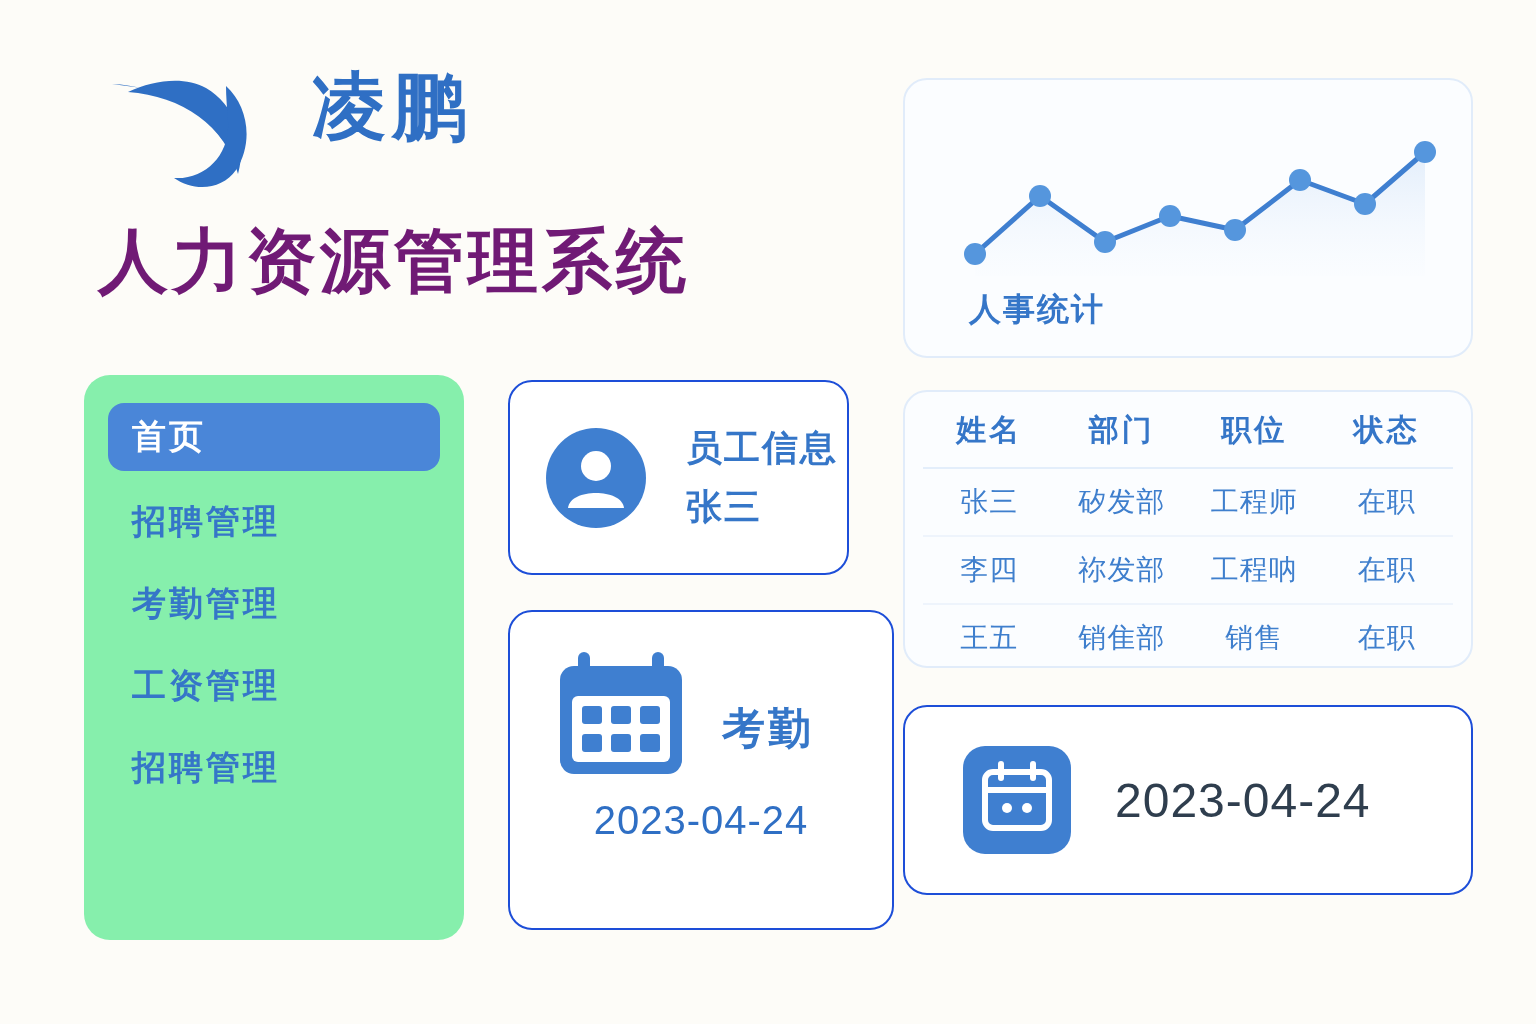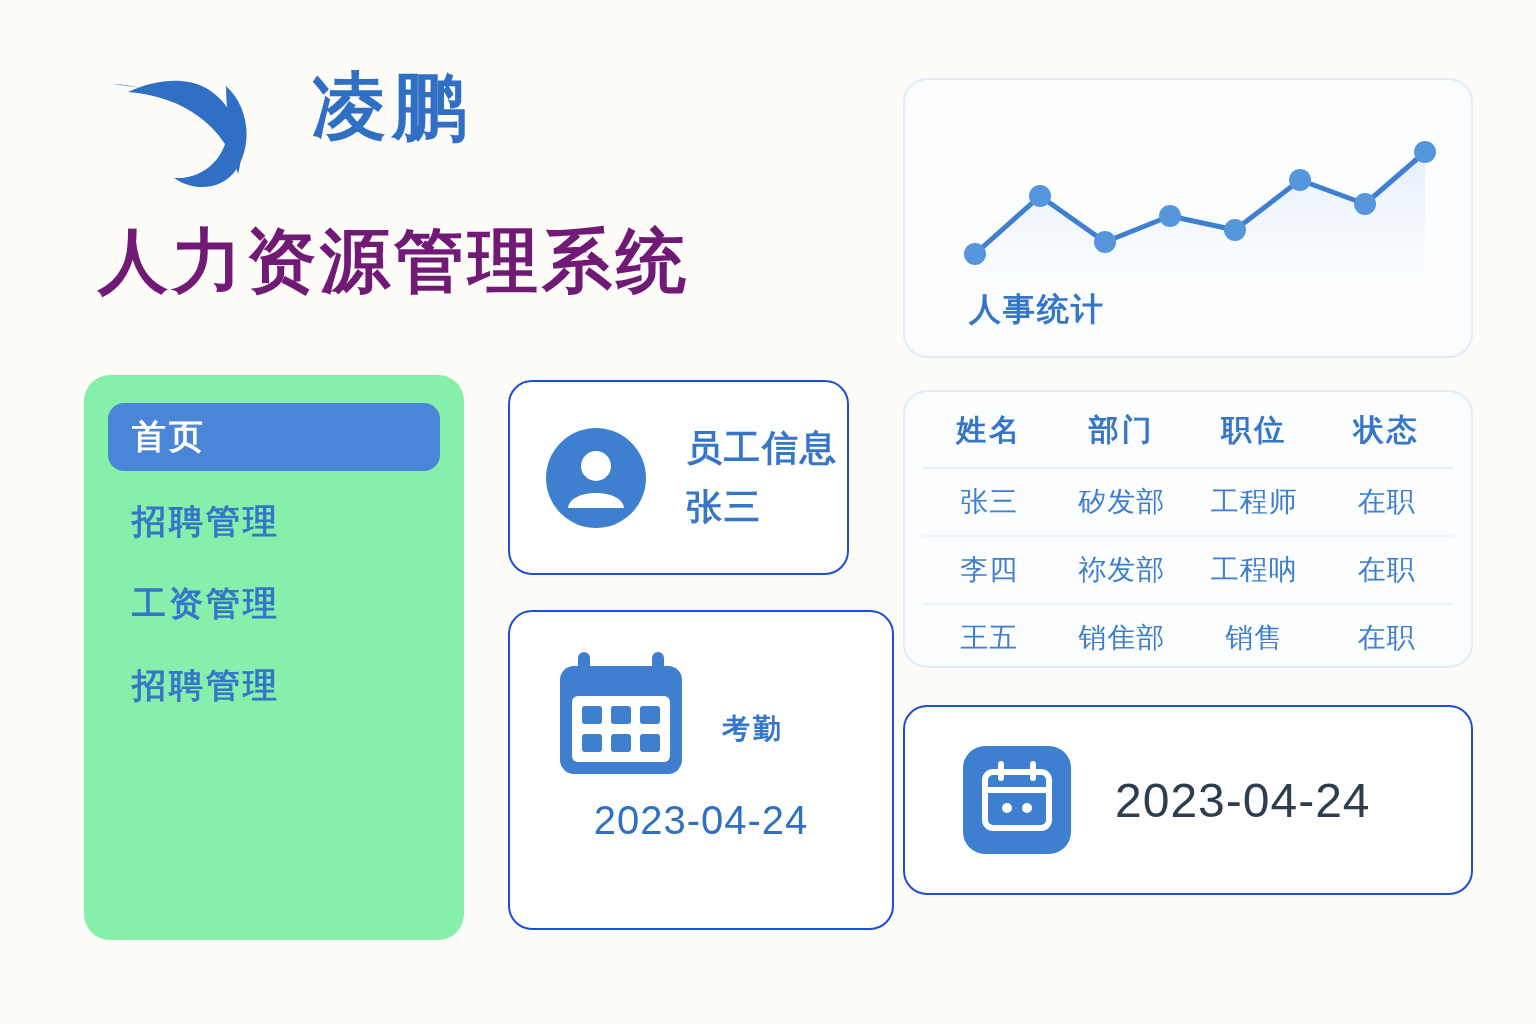--- a/index.html
+++ b/index.html
@@ -136,21 +136,21 @@
     align-items: center;
     gap: 26px;
     padding-left: 36px;
   }
   .cal-icon {
     width: 150px;
     height: 150px;
     flex: 0 0 auto;
   }
   .att-label {
-    font-size: 28px;
+    font-size: 43px;
     font-weight: bold;
     color: #3576c8;
     letter-spacing: 3px;
     margin-top: 31px;
   }
   .att-date {
     margin-top: 10px;
     text-align: center;
     font-size: 40px;
     color: #2f6fc4;
@@ -256,20 +256,23 @@
   </div>
   <div class="system-title">人力资源管理系统</div>
 </div>
 
 <nav class="sidebar">
   <div class="nav-item active">
     <span>首页</span>
   </div>
   <div class="nav-item">
     <span>招聘管理</span>
+  </div>
+  <div class="nav-item">
+    <span>考勤管理</span>
   </div>
   <div class="nav-item">
     <span>工资管理</span>
   </div>
   <div class="nav-item">
     <span>招聘管理</span>
   </div>
 </nav>
 
 <div class="card employee-card">

